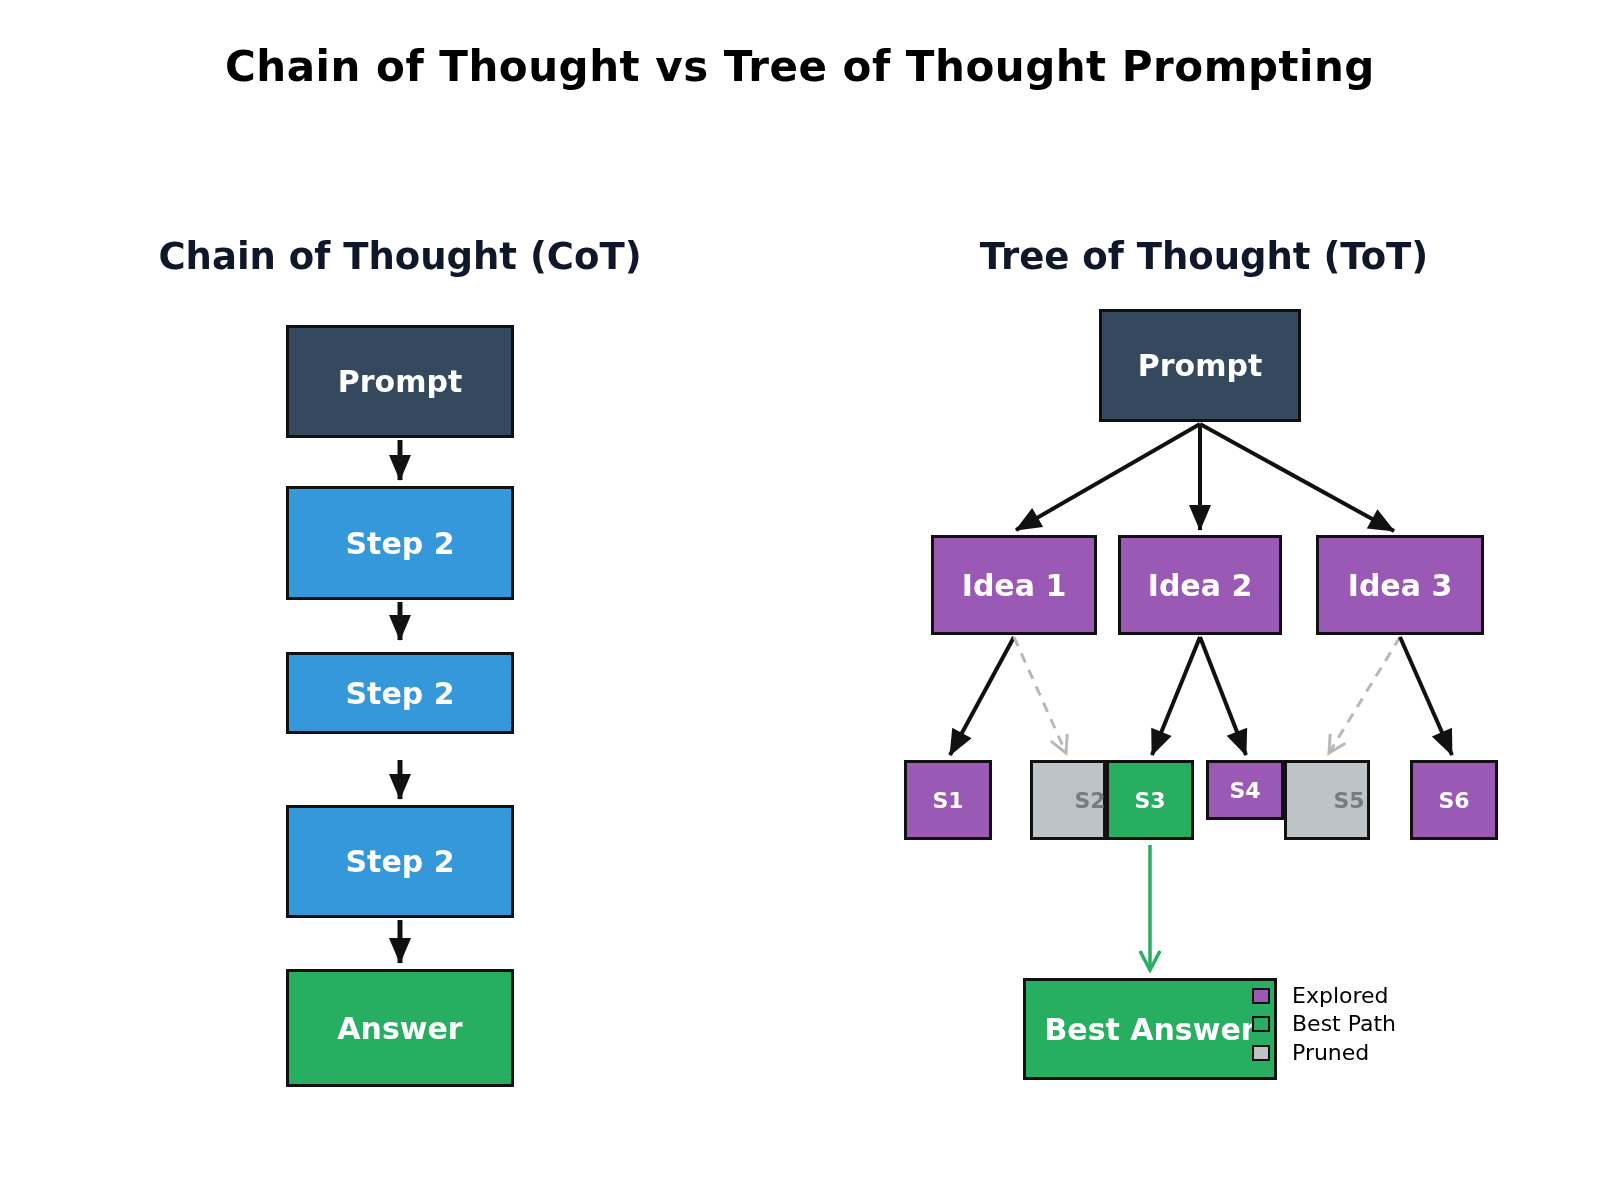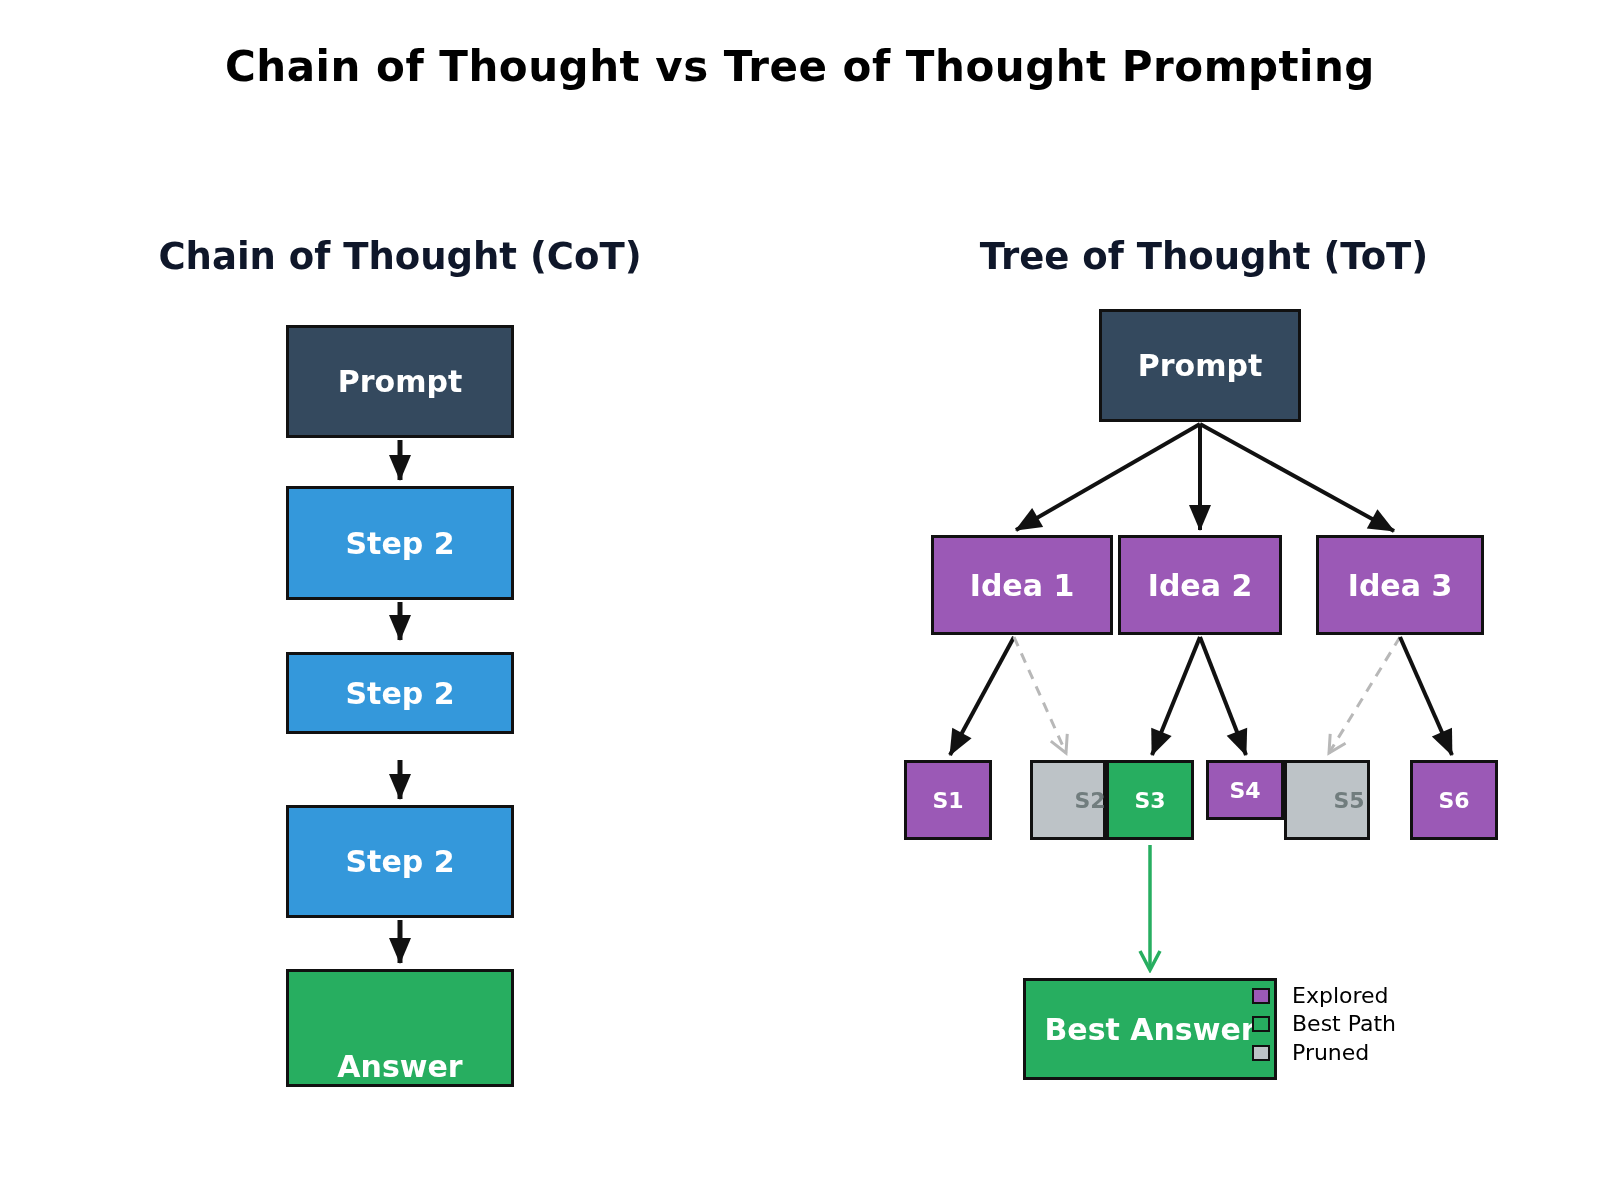--- a/index.html
+++ b/index.html
@@ -138,29 +138,29 @@
   </div>
   <div class="node fill-step big-label" style="left:286px; top:486px; width:228px; height:114px;">
     <span>Step 2</span>
   </div>
   <div class="node fill-step big-label" style="left:286px; top:652px; width:228px; height:82px;">
     <span>Step 2</span>
   </div>
   <div class="node fill-step big-label" style="left:286px; top:805px; width:228px; height:113px;">
     <span>Step 2</span>
   </div>
-  <div class="node fill-answer big-label" style="left:286px; top:969px; width:228px; height:118px;align-items:flex-end;">
+  <div class="node fill-answer big-label" style="left:286px; top:969px; width:228px; height:118px;">
     <span>Answer</span>
   </div>
 
   <div class="node fill-prompt big-label" style="left:1099px; top:309px; width:202px; height:113px;">
     <span>Prompt</span>
   </div>
 
-  <div class="node fill-explored big-label" style="left:931px; top:535px; width:182px; height:100px;">
+  <div class="node fill-explored big-label" style="left:931px; top:535px; width:166px; height:100px;">
     <span>Idea 1</span>
   </div>
   <div class="node fill-explored big-label" style="left:1118px; top:535px; width:164px; height:100px;">
     <span>Idea 2</span>
   </div>
   <div class="node fill-explored big-label" style="left:1316px; top:535px; width:168px; height:100px;">
     <span>Idea 3</span>
   </div>
 
   <div class="node fill-explored s-label" style="left:904px; top:760px; width:88px; height:80px;">

